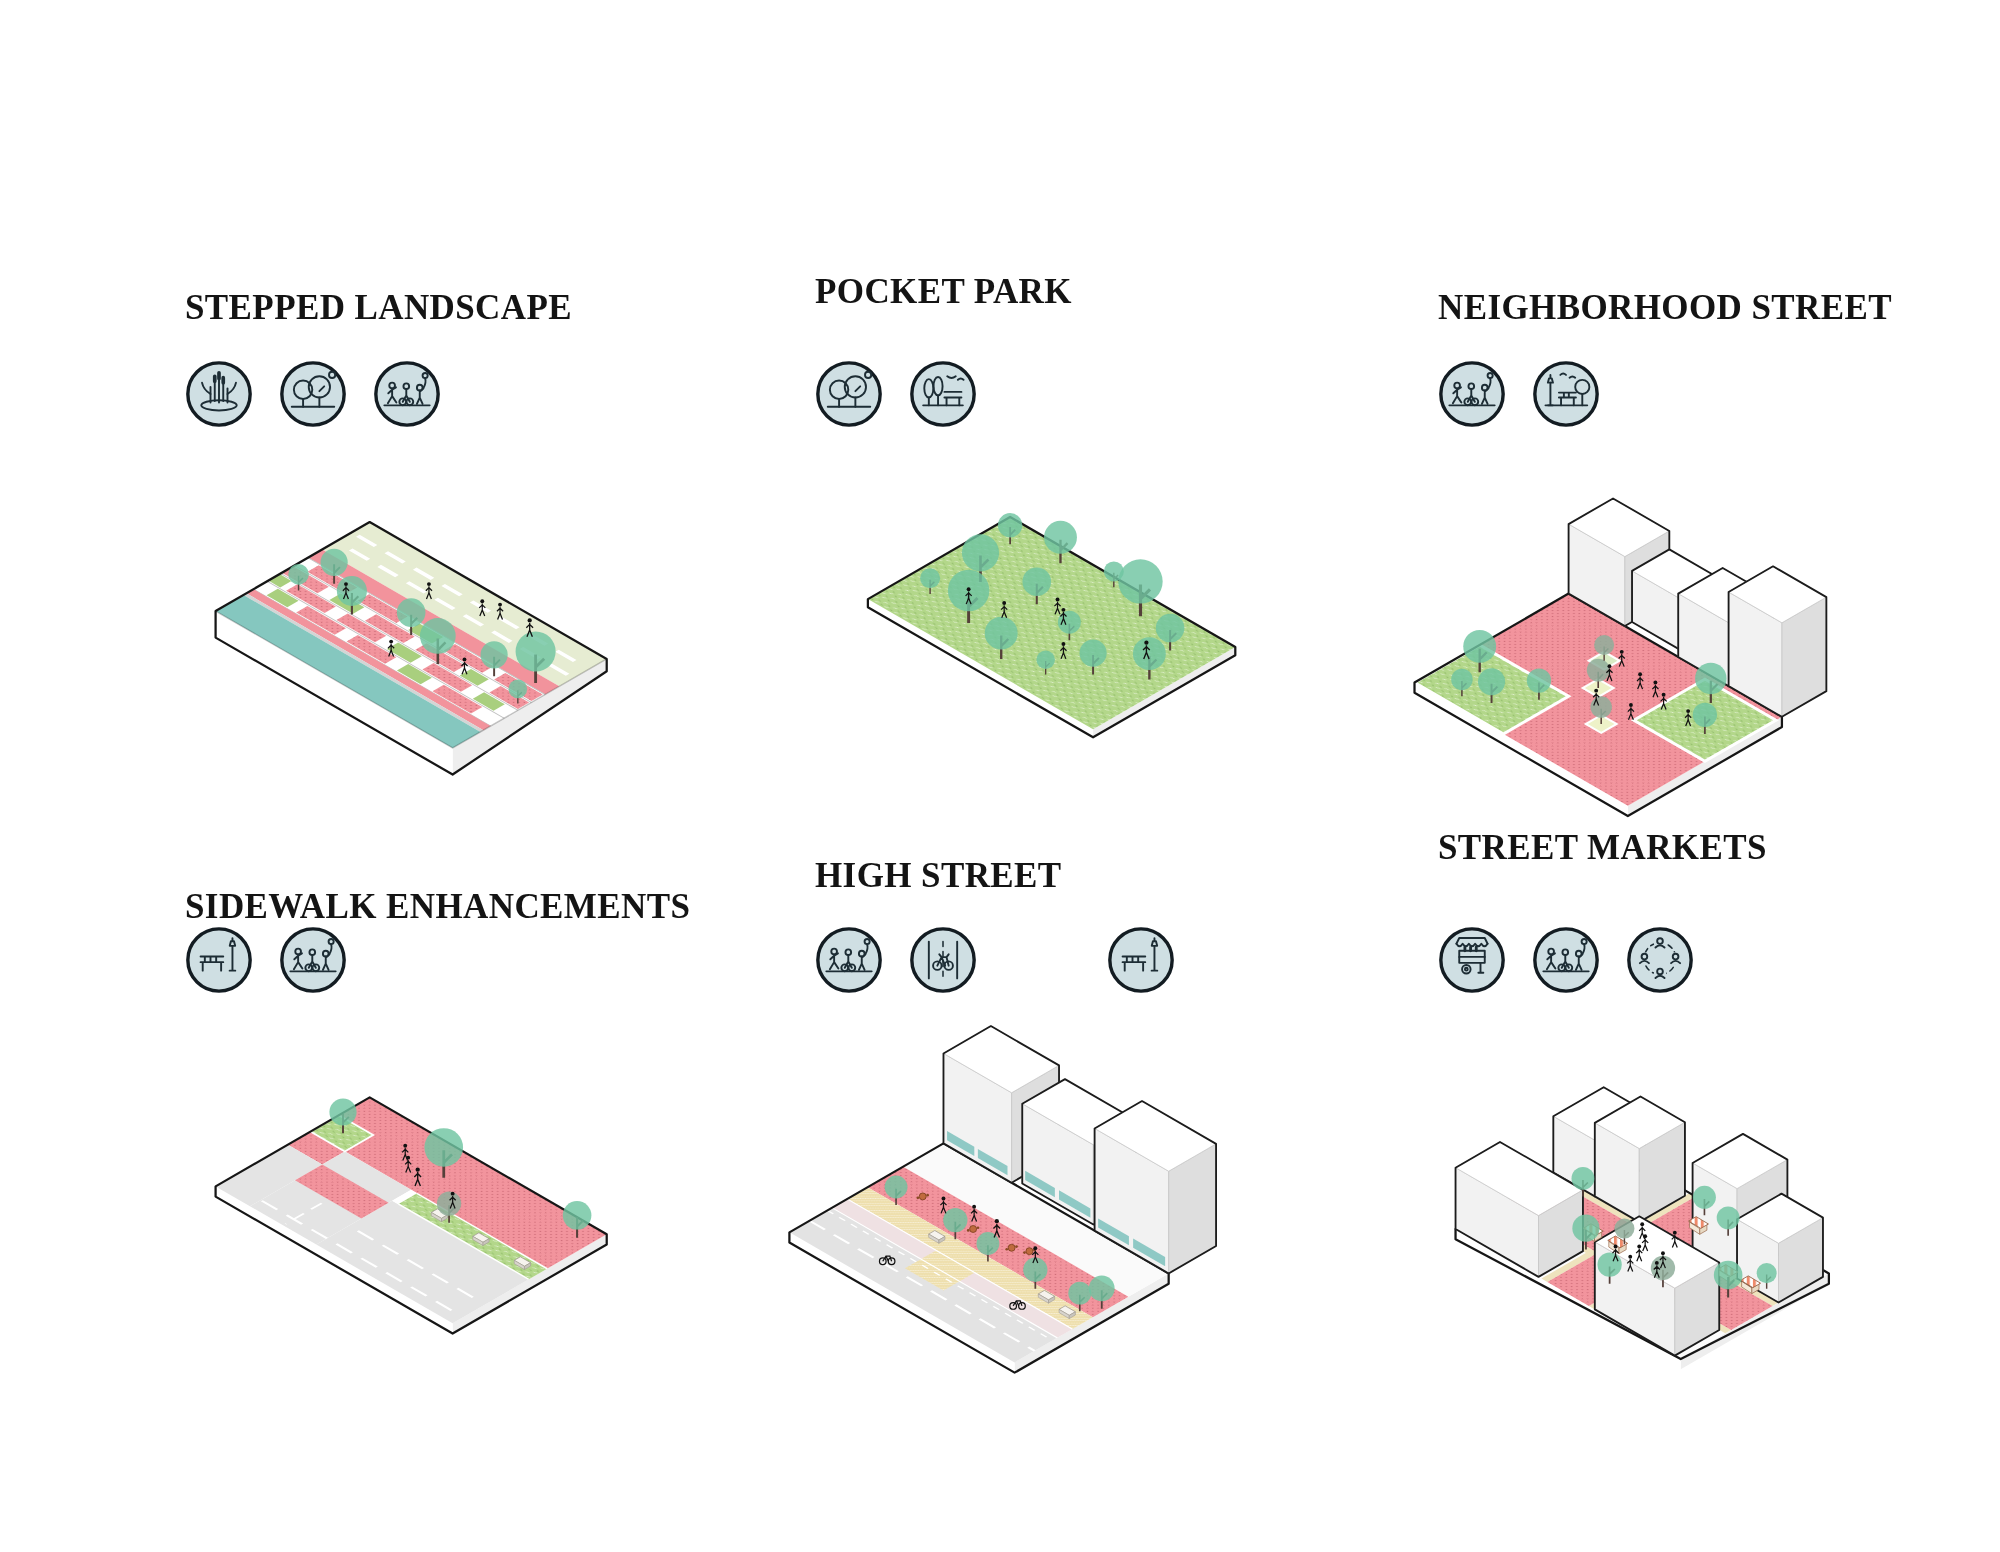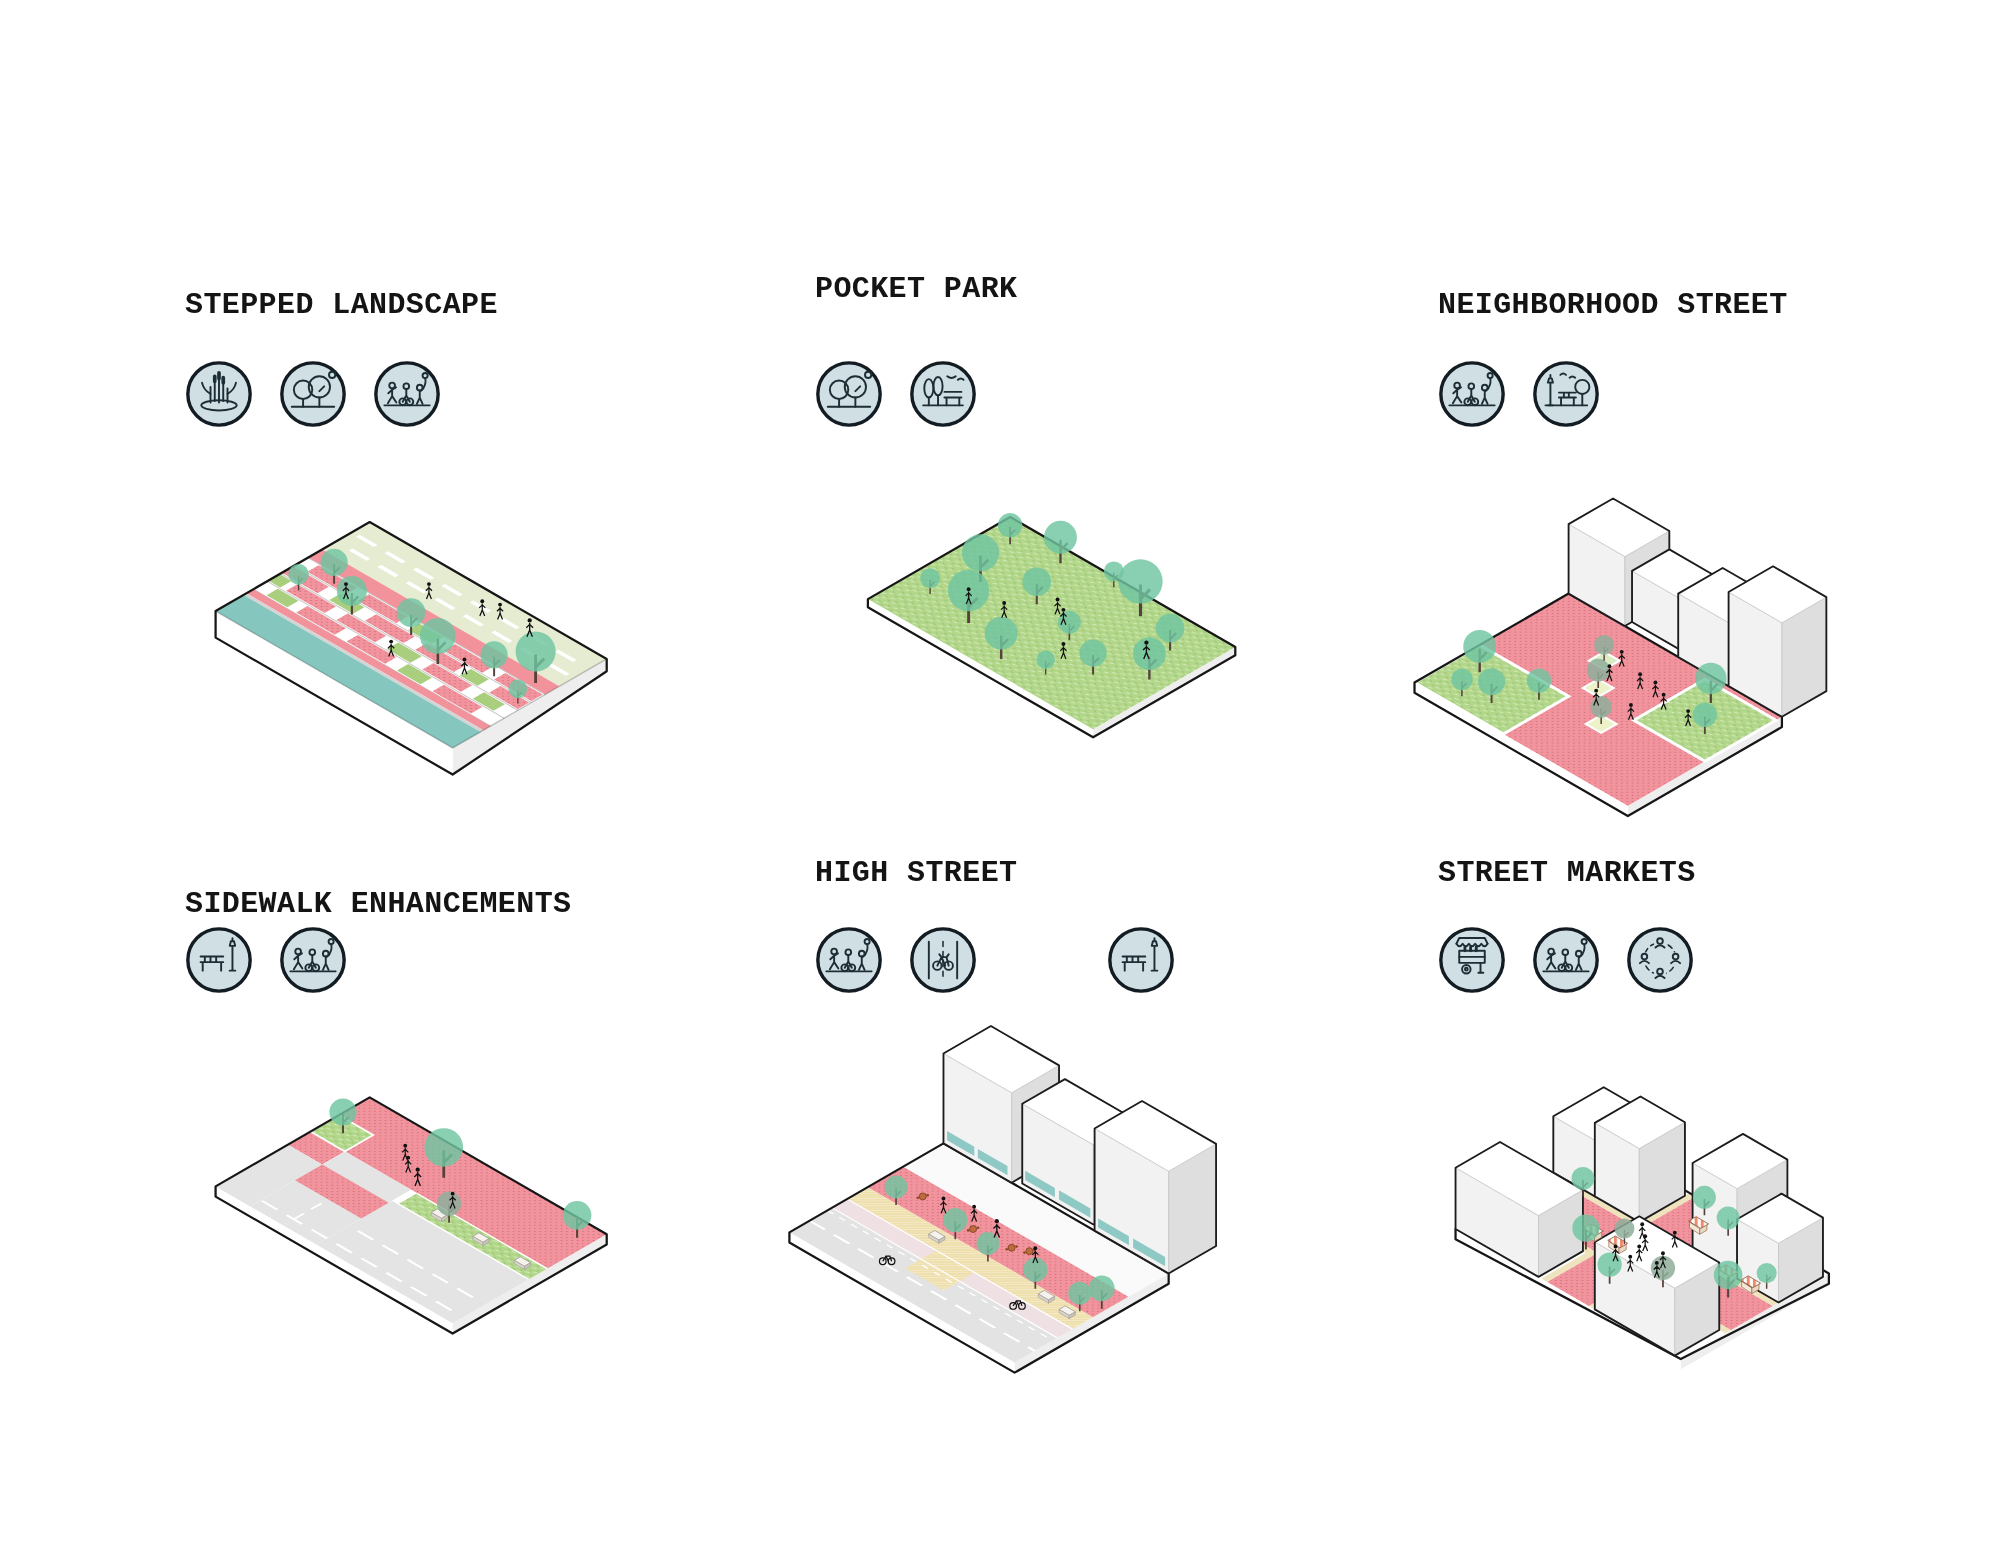--- a/index.html
+++ b/index.html
@@ -1,20 +1,20 @@
 <!DOCTYPE html>
 <html><head>
 <meta charset="utf-8">
 <style>
   html,body{margin:0;padding:0;background:#ffffff;}
   #stage{position:relative;width:2000px;height:1552px;background:#ffffff;overflow:hidden;
          font-family:"Liberation Sans", sans-serif;}
   .card{position:absolute;}
-  .card h2{margin:0;font-size:30px;font-weight:700;letter-spacing:.4px;color:#141414;
-           font-family:Liberation Mono, monospace;}
+  .card h2{margin:0;font-size:35px;font-weight:700;letter-spacing:.4px;color:#141414;
+           font-family:Liberation Serif, serif;}
   .icons{position:absolute;display:flex;gap:26px;align-items:center;}
   .badge{width:68px;height:68px;flex:0 0 auto;}
   .badge-bg{fill:#cfdfe3;stroke:#131c22;stroke-width:2.4;}
   .ic{stroke:#1d2d35;stroke-width:1.35;fill:none;stroke-linecap:round;stroke-linejoin:round;}
   .spacer{width:78px;flex:0 0 auto;}
   .illus{position:absolute;}
   
   .sil{fill:none;stroke:#161616;stroke-width:2.2;stroke-linejoin:round;}
   .bsil{fill:none;stroke:#1c1c1c;stroke-width:1.8;stroke-linejoin:round;}
   .btop{fill:#ffffff;stroke:#c9c9c9;stroke-width:.8;}
@@ -510,21 +510,21 @@
       <use href="#tree" transform="translate(293.4,284.2) scale(0.8)"></use>
       <use href="#tree" transform="translate(314.9,281.8) scale(0.9)"></use>
       <use href="#person" transform="translate(160,187)"></use>
       <use href="#person" transform="translate(212.2,210.5) scale(1.1)"></use>
       <use href="#person" transform="translate(249.9,235.6)"></use>
       <use href="#person" transform="translate(190,195)"></use>
     </svg>
   </div>
 
   <div class="card" style="left:0;top:0;">
-    <h2 style="position:absolute;left:1438px;top:856px;width:500px;">STREET MARKETS</h2>
+    <h2 style="position:absolute;left:1438px;top:828px;width:500px;">STREET MARKETS</h2>
     <div class="icons" style="left:1438px;top:926px;">
       <svg class="badge" viewBox="0 0 48 48">
         <circle class="badge-bg" cx="24" cy="24" r="22"></circle>
           <use href="#ic-cart"></use>
         </svg>
       <svg class="badge" viewBox="0 0 48 48">
         <circle class="badge-bg" cx="24" cy="24" r="22"></circle>
           <use href="#ic-activity"></use>
         </svg>
       <svg class="badge" viewBox="0 0 48 48">

